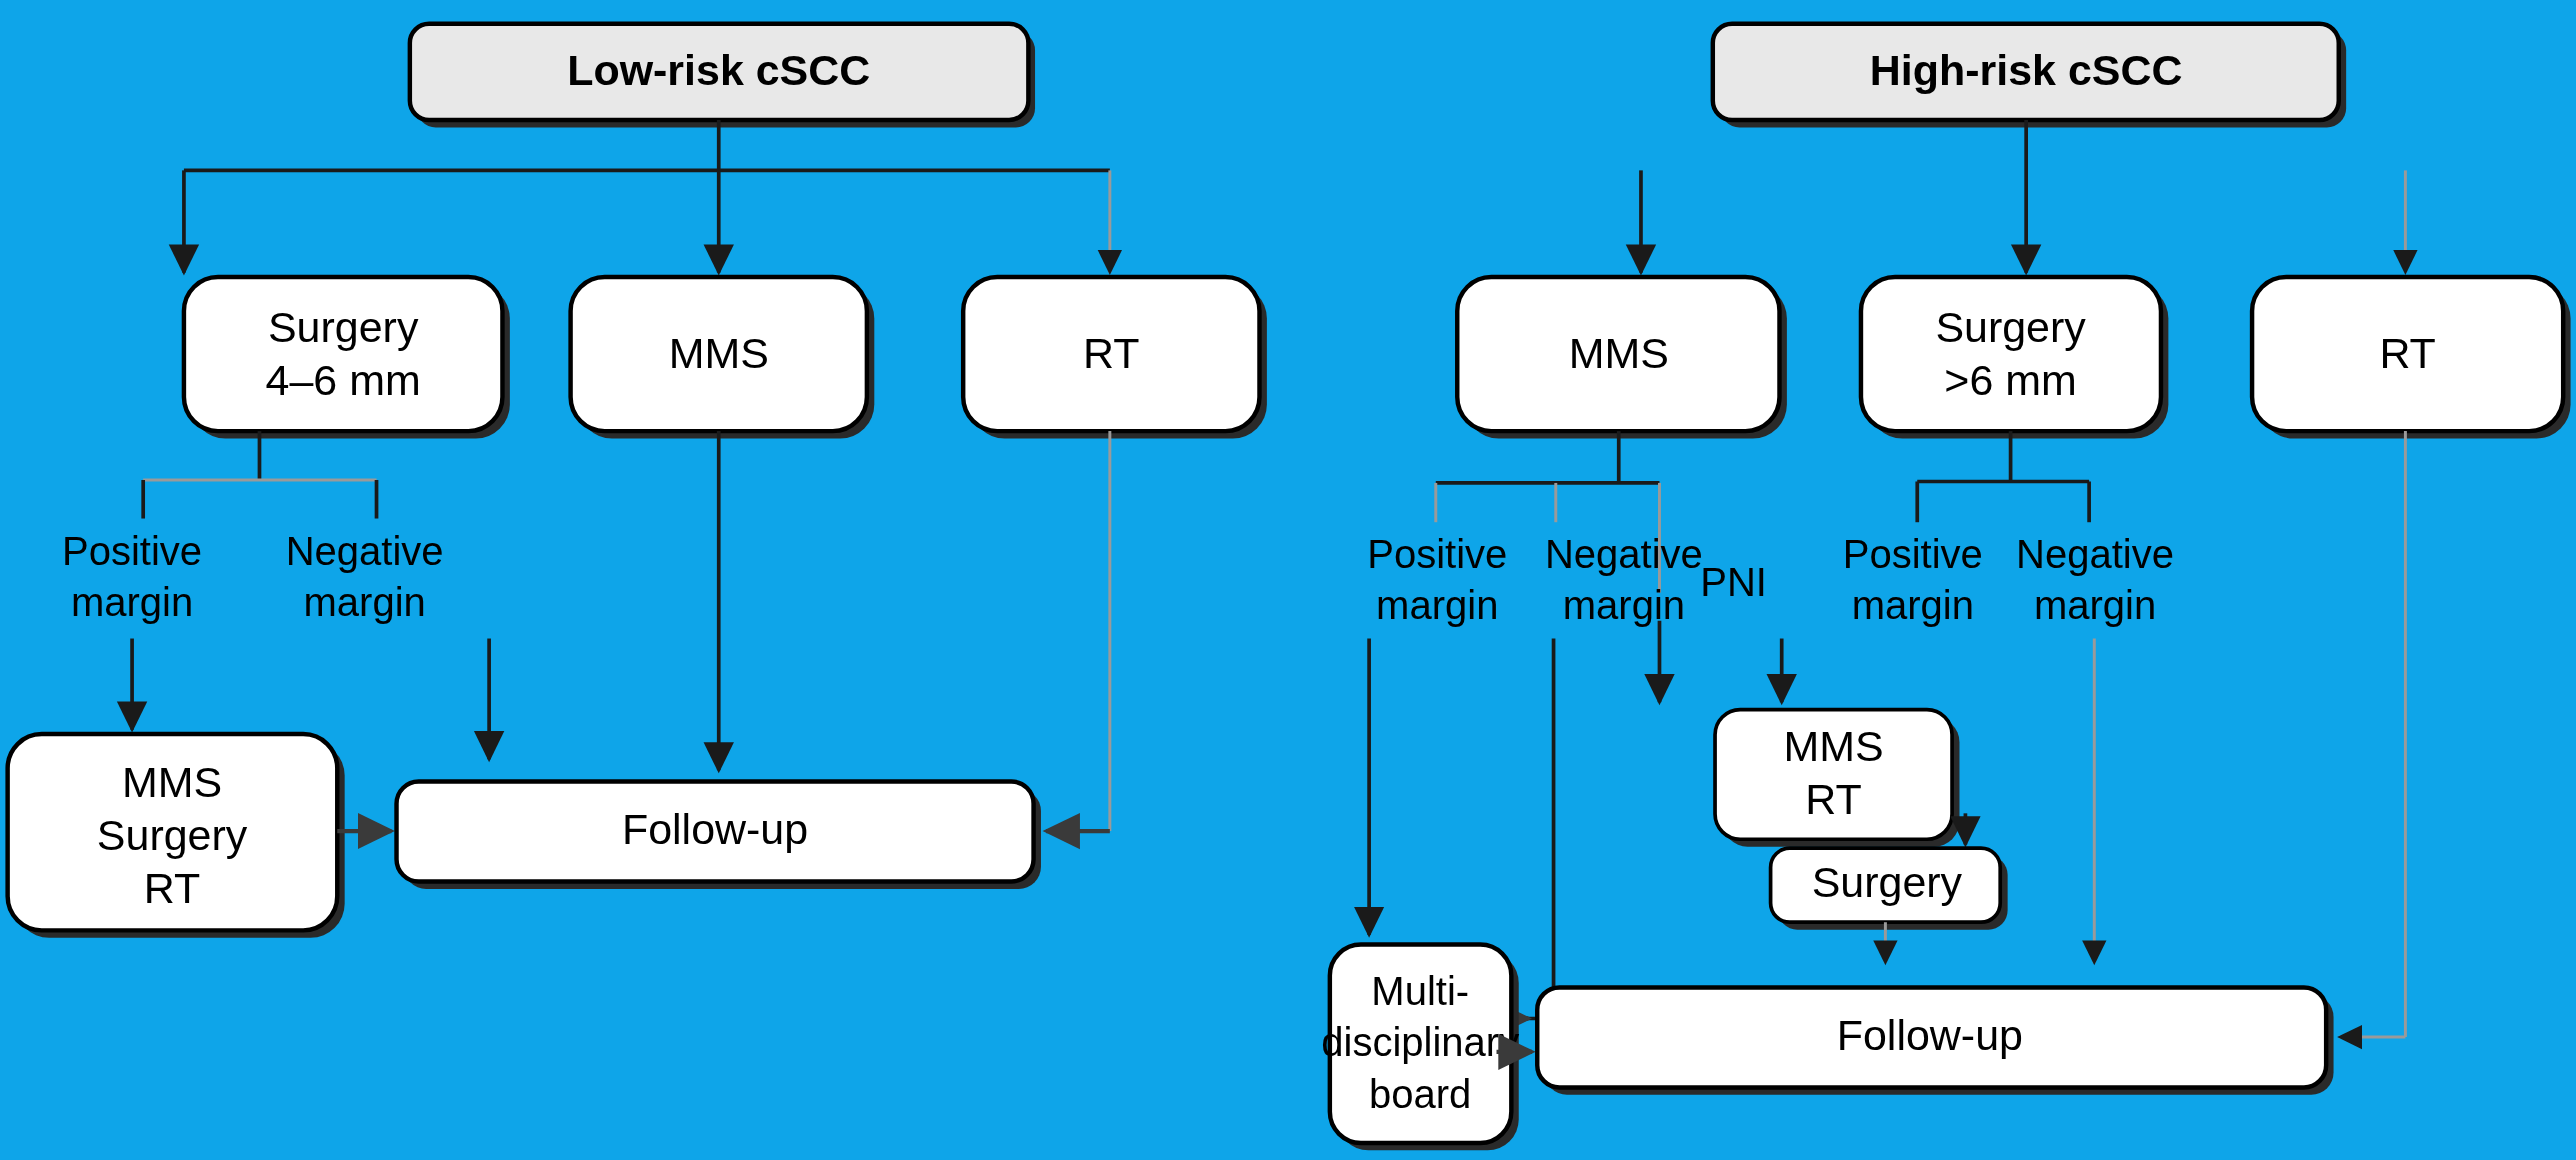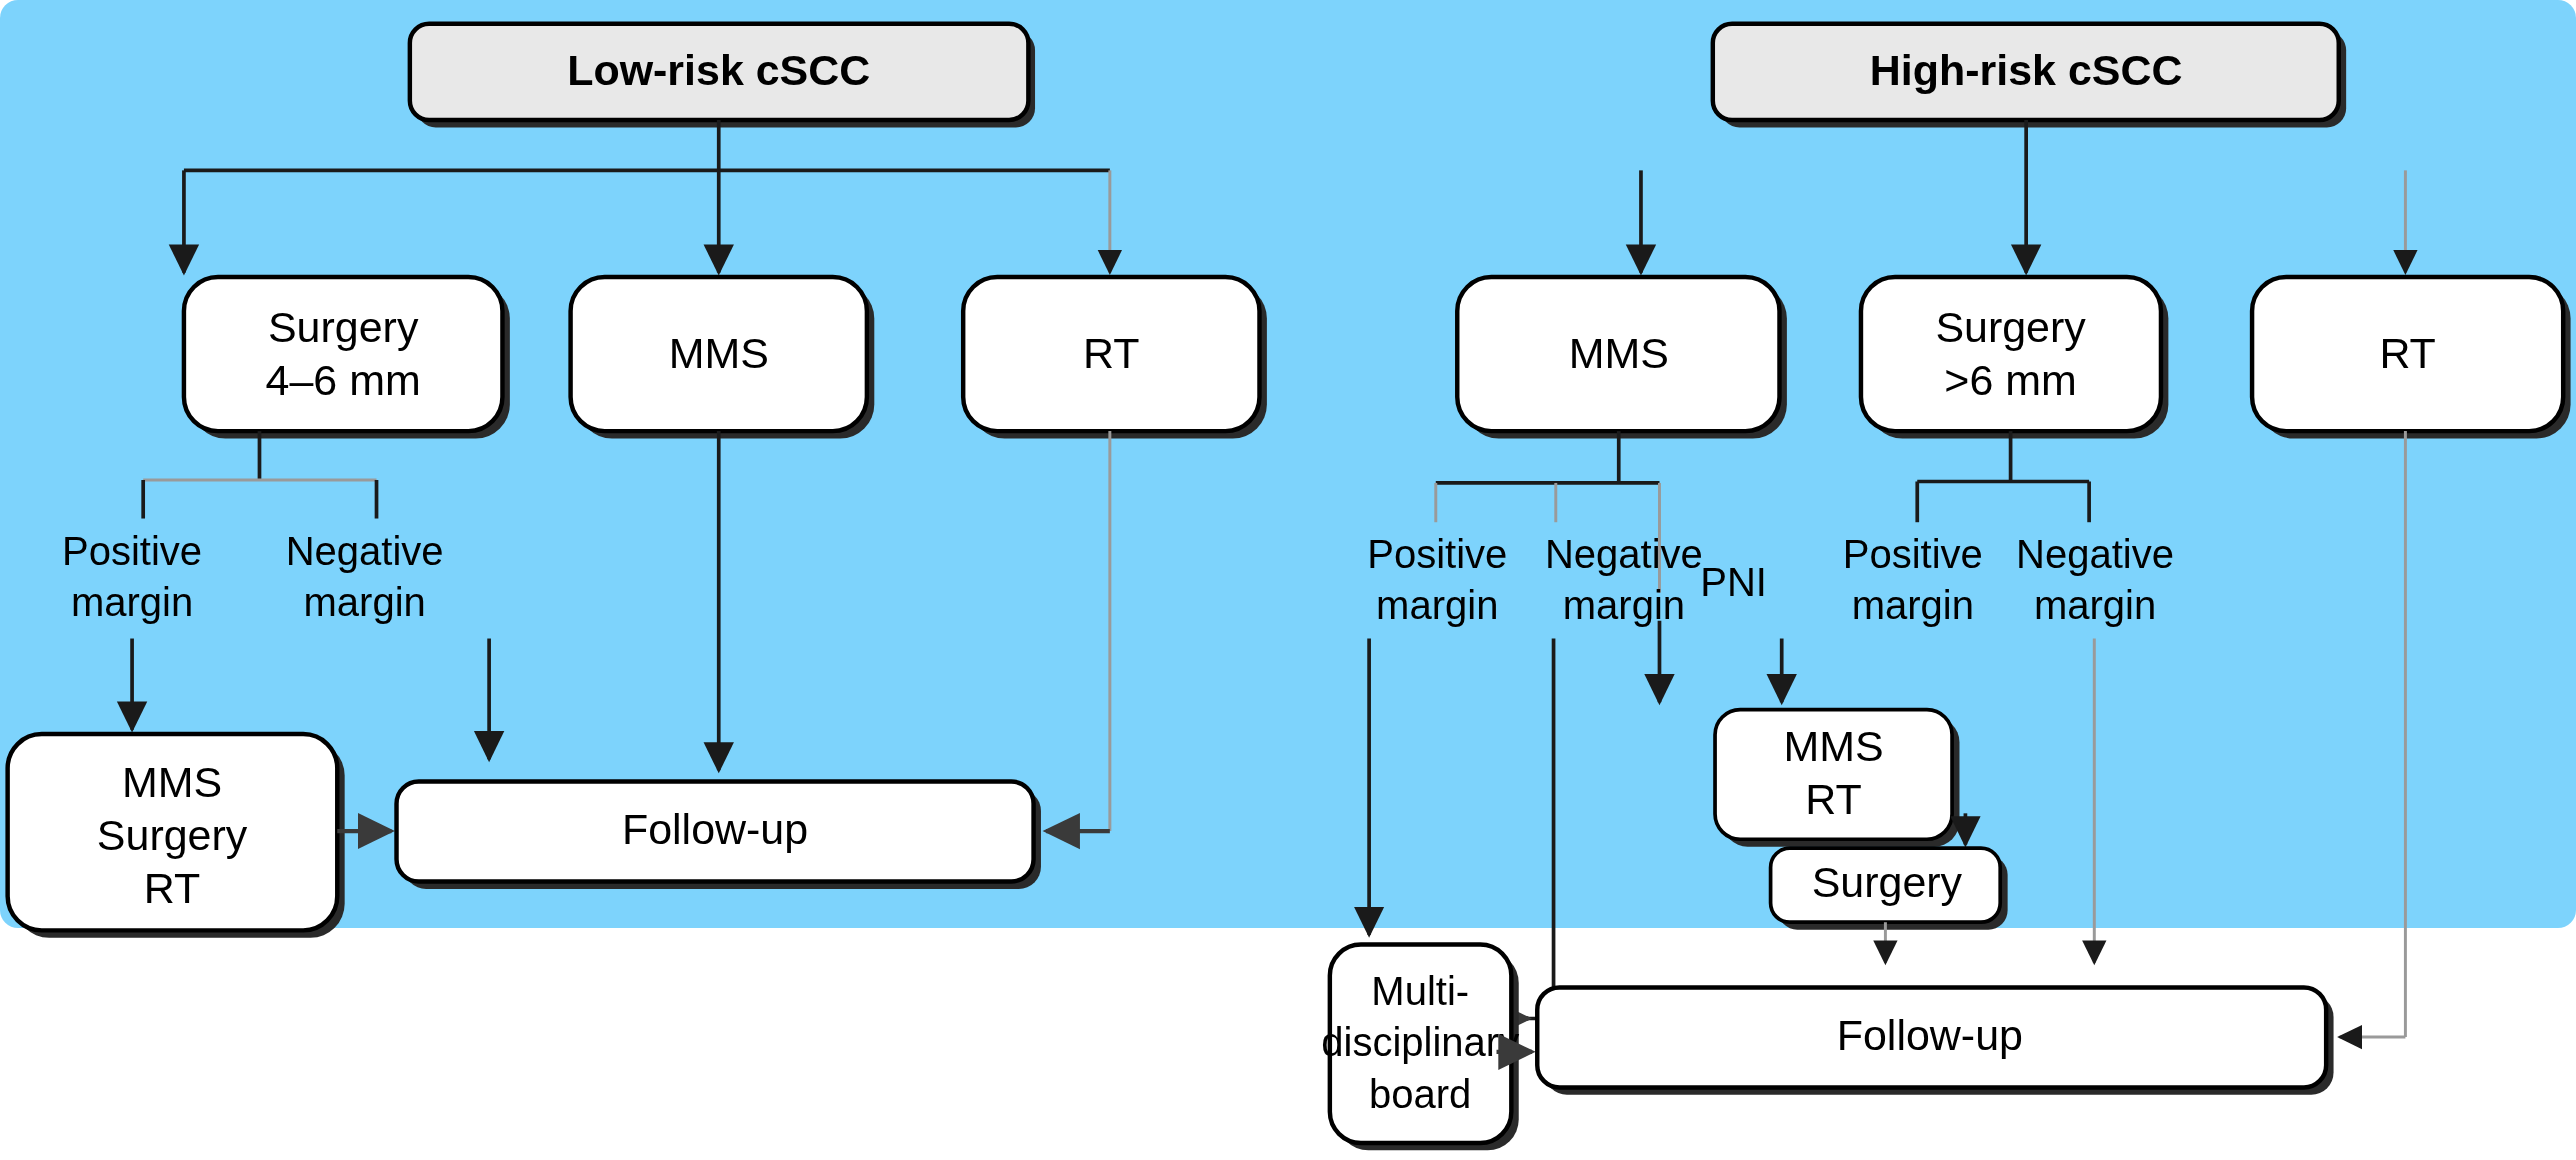--- a/index.html
+++ b/index.html
@@ -1,18 +1,18 @@
 <!DOCTYPE html>
 <html style="font-size:12px"><head>
 <meta charset="utf-8">
 <style>
   html,body{margin:0;padding:0;background:#ffffff;}
   body{width:2576px;height:1160px;overflow:hidden;
        font-family:"Liberation Sans","DejaVu Sans",sans-serif;}
-  #stage{position:relative;width:2576px;height:928px;background:#7dd3fc;border-radius:18px;}
+  #stage{position:relative;width:2576px;height:1160px;background:#0ea5e9;}
   svg#flow{position:absolute;left:0;top:0;width:2576px;height:1160px;display:block;}
   .boxtxt{font-family:"Liberation Sans","DejaVu Sans",sans-serif;
           font-size:58px;fill:#000;text-anchor:middle;dominant-baseline:middle;}
   .hdrtxt{font-family:"Liberation Sans","DejaVu Sans",sans-serif;
           font-size:58px;font-weight:bold;fill:#000;text-anchor:middle;dominant-baseline:middle;}
   .lbltxt{font-family:"Liberation Sans","DejaVu Sans",sans-serif;
           font-size:54px;fill:#000;text-anchor:middle;dominant-baseline:middle;}
   .nodebox{fill:#ffffff;stroke:#000000;stroke-width:6;}
   .hdrbox{fill:#e8e8e8;stroke:#000000;stroke-width:6;}
   .thinbox{fill:#ffffff;stroke:#000000;stroke-width:5;}

